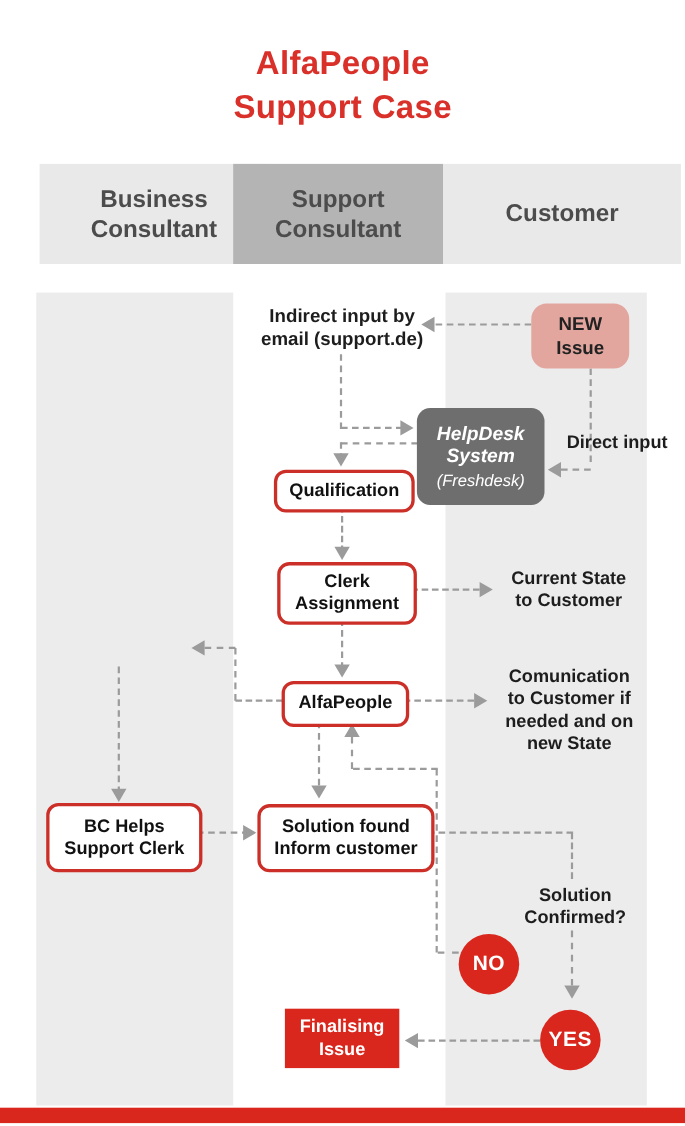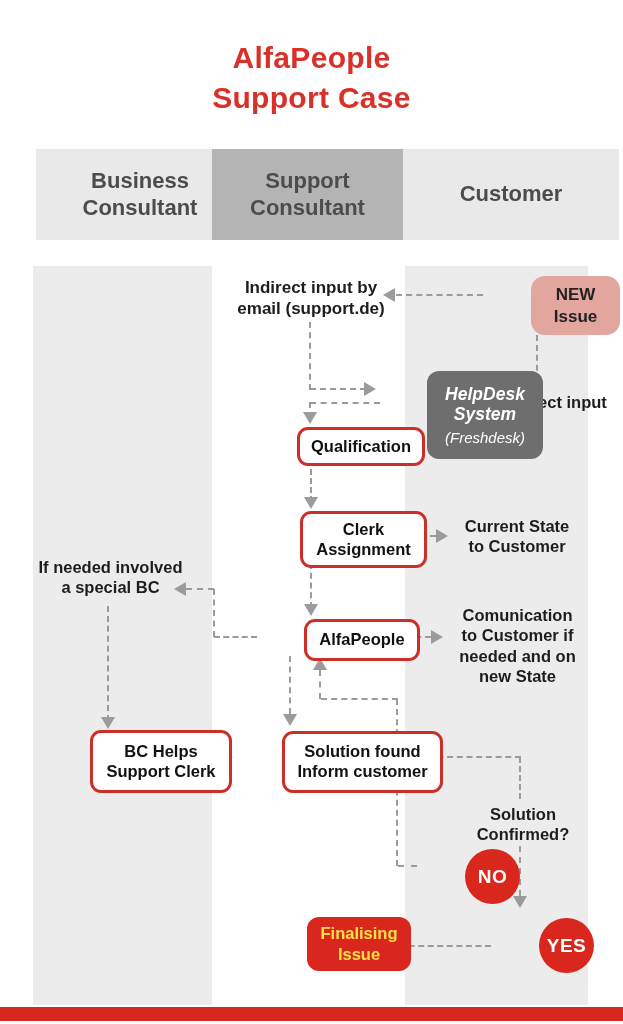--- a/index.html
+++ b/index.html
@@ -33,28 +33,28 @@
   .hl,.vl{position:absolute;z-index:2;}
   .hl{height:0;border-top:2px dashed var(--arrow-gray);}
   .vl{width:0;border-left:2px dashed var(--arrow-gray);}
   .ah{position:absolute;width:0;height:0;z-index:2;}
   .ah-left{border-top:7px solid transparent;border-bottom:7px solid transparent;border-right:12px solid var(--arrow-gray);}
   .ah-right{border-top:7px solid transparent;border-bottom:7px solid transparent;border-left:12px solid var(--arrow-gray);}
   .ah-down{border-left:7px solid transparent;border-right:7px solid transparent;border-top:12px solid var(--arrow-gray);}
   .ah-up{border-left:7px solid transparent;border-right:7px solid transparent;border-bottom:12px solid var(--arrow-gray);}
   .node{
     position:absolute;display:flex;flex-direction:column;align-items:center;justify-content:center;
-    text-align:center;white-space:pre-line;z-index:3;font-weight:bold;margin-left:48px;
+    text-align:center;white-space:pre-line;z-index:3;font-weight:bold;
   }
   .outline{background:#fff;border:3px solid var(--box-border-red);border-radius:11px;color:#111;font-size:16.5px;line-height:1.2;}
   .lbl{position:absolute;z-index:3;font-weight:bold;color:var(--ink);text-align:center;white-space:pre-line;font-size:16.5px;line-height:1.24;}
   .pinkbox{background:var(--pink);border-radius:14px;color:#222;font-size:17px;line-height:1.25;}
   .darkbox{background:var(--dark-gray);border-radius:12px;color:#fff;font-size:17.5px;line-height:1.15;font-style:italic;}
   .darkbox .sub{font-weight:normal;font-size:15px;color:#ffffff;margin-top:4px;}
-  .redbox{background:var(--accent-red);border-radius:12px;color:#fde047;font-size:16.5px;line-height:1.3;text-align:center;}
+  .redbox{background:var(--accent-red);border-radius:0;color:#ffffff;font-size:16.5px;line-height:1.3;text-align:center;}
   .circle{background:var(--accent-red);border-radius:50%;color:#fff;font-size:19px;letter-spacing:.5px;}
   .bottom-bar{position:absolute;left:0;top:1007px;width:623px;height:14px;background:var(--accent-red);z-index:1;}
 </style>
 </head>
 <body>
 
 <div class="canvas">
 
   <div class="title">AlfaPeople
 Support Case</div>
@@ -151,22 +151,20 @@
   <div>
     <div class="hl" style="left:380px;top:945px;width:111px;"></div>
     <div class="ah ah-left" style="left:368px;top:939px;"></div>
   </div>
 
   <div class="lbl" style="left:224px;top:277px;width:174px;font-size:17px;">Indirect input by
 email (support.de)</div>
   <div class="lbl" style="left:506px;top:392px;width:110px;">Direct input</div>
   <div class="lbl" style="left:451px;top:516px;width:132px;">Current State
 to Customer</div>
-  <div class="lbl" style="left:28px;top:557px;width:165px;">If needed involved
-a special BC</div>
   <div class="lbl" style="left:446px;top:605px;width:143px;">Comunication
 to Customer if
 needed and on
 new State</div>
   <div class="lbl" style="left:468px;top:804px;width:110px;">Solution
 Confirmed?</div>
 
   <div class="node pinkbox" style="left:483px;top:276px;width:89px;height:59px;">NEW
 Issue</div>
 

